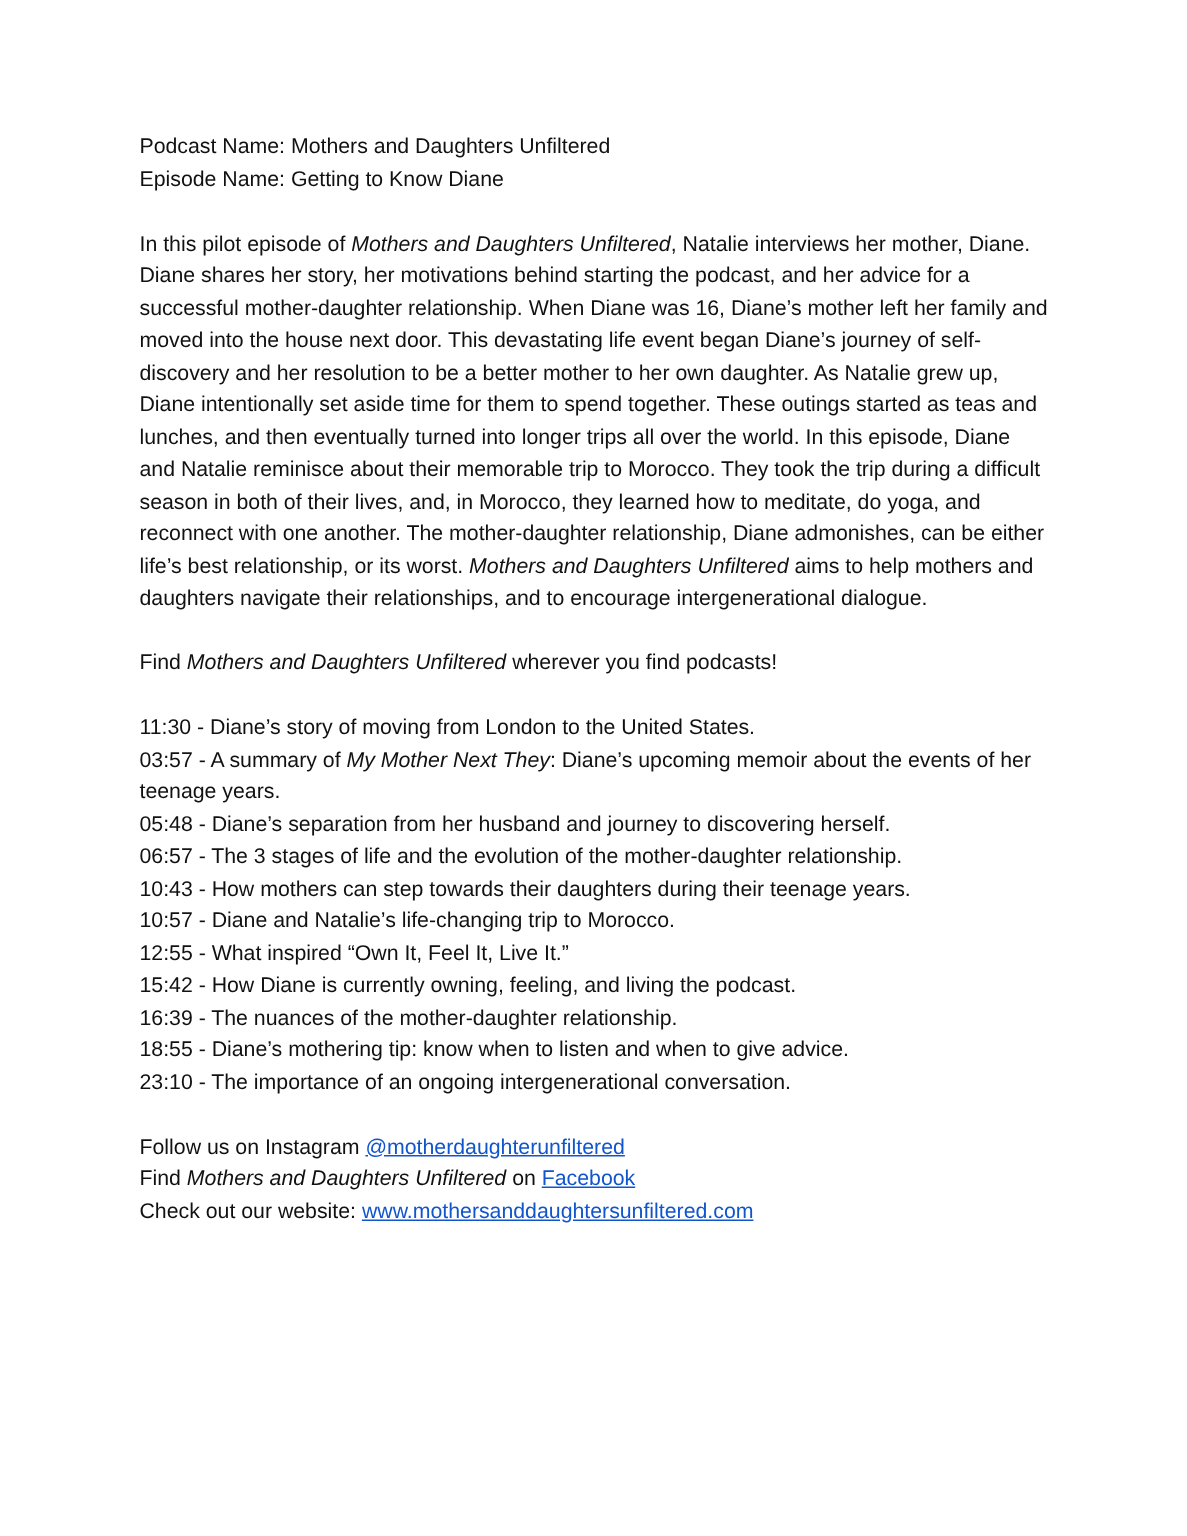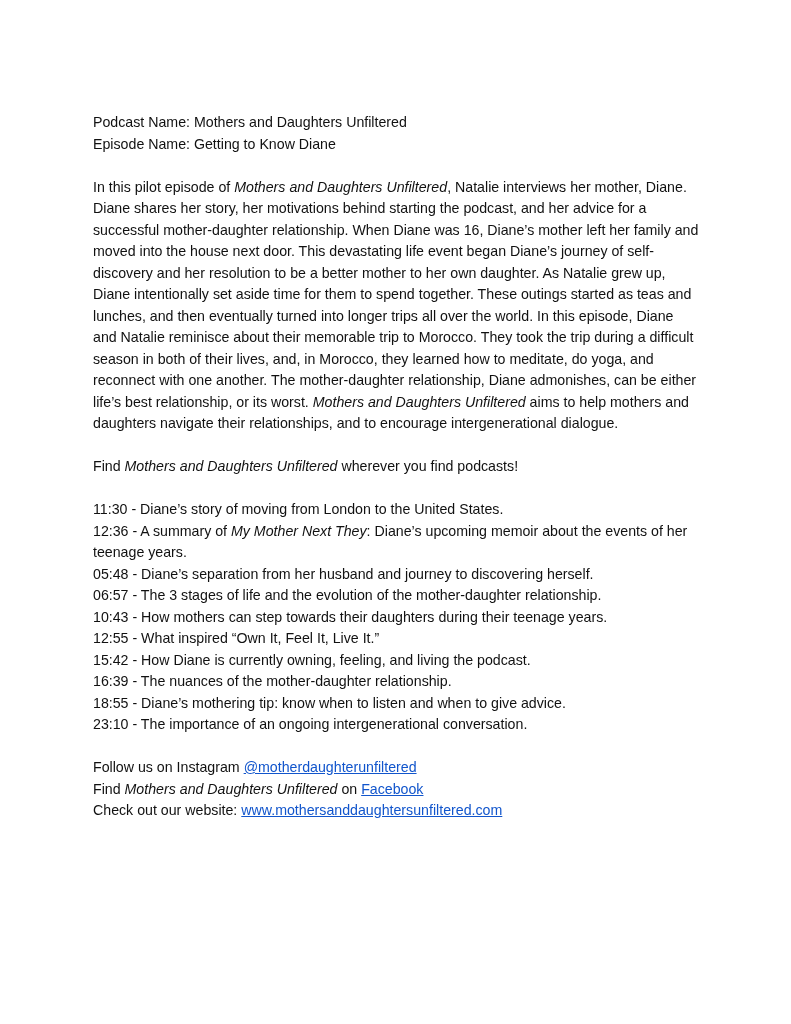--- a/index.html
+++ b/index.html
@@ -6,21 +6,21 @@
     margin: 0;
     padding: 0;
     background: #ffffff;
   }
   .page {
     position: relative;
     width: 791px;
     height: 1024px;
     box-sizing: border-box;
     background: var(--page-bg, #ffffff);
-    padding: 112px 92px 0 93px;
+    padding: 88px 92px 0 93px;
     font-family: "Liberation Sans", sans-serif;
     font-size: 14.2px;
     line-height: 21.5px;
     color: var(--text-color, #111111);
     overflow: hidden;
   }
   .line {
     margin: 0;
     width: 606px;
     white-space: normal;
@@ -44,24 +44,25 @@
 
   <p class="line"><span>Podcast Name: Mothers and Daughters Unfiltered</span></p>
   <p class="line"><span>Episode Name: Getting to Know Diane</span></p>
 
   <p class="line gap"><span>In this pilot episode of </span><span class="italic">Mothers and Daughters Unfiltered</span><span>, Natalie interviews her mother, Diane. Diane shares her story, her motivations behind starting the podcast, and her advice for a successful mother-daughter relationship. When Diane was 16, Diane’s mother left her family and moved into the house next door. This devastating life event began Diane’s journey of self-discovery and her resolution to be a better mother to her own daughter. As Natalie grew up, Diane intentionally set aside time for them to spend together. These outings started as teas and lunches, and then eventually turned into longer trips all over the world. In this episode, Diane and Natalie reminisce about their memorable trip to Morocco. They took the trip during a difficult season in both of their lives, and, in Morocco, they learned how to meditate, do yoga, and reconnect with one another. The mother-daughter relationship, Diane admonishes, can be either life’s best relationship, or its worst. </span><span class="italic">Mothers and Daughters Unfiltered</span><span> aims to help mothers and daughters navigate their relationships, and to encourage intergenerational dialogue.</span></p>
 
   <p class="line gap"><span>Find </span><span class="italic">Mothers and Daughters Unfiltered</span><span> wherever you find podcasts!</span></p>
 
   <div class="gap">
     <p class="line"><span>11:30 - Diane’s story of moving from London to the United States.</span></p>
-    <p class="line"><span>12:36 - A summary of </span><span class="italic">My Mother Next They</span><span>: Diane’s upcoming memoir about the events of her teenage years.</span></p>
+    <p class="line"><span>03:57 - A summary of </span><span class="italic">My Mother Next They</span><span>: Diane’s upcoming memoir about the events of her teenage years.</span></p>
     <p class="line"><span>05:48 - Diane’s separation from her husband and journey to discovering herself.</span></p>
     <p class="line"><span>06:57 - The 3 stages of life and the evolution of the mother-daughter relationship.</span></p>
     <p class="line"><span>10:43 - How mothers can step towards their daughters during their teenage years.</span></p>
+    <p class="line"><span>10:57 - Diane and Natalie’s life-changing trip to Morocco.</span></p>
     <p class="line"><span>12:55 - What inspired “Own It, Feel It, Live It.”</span></p>
     <p class="line"><span>15:42 - How Diane is currently owning, feeling, and living the podcast.</span></p>
     <p class="line"><span>16:39 - The nuances of the mother-daughter relationship.</span></p>
     <p class="line"><span>18:55 - Diane’s mothering tip: know when to listen and when to give advice.</span></p>
     <p class="line"><span>23:10 - The importance of an ongoing intergenerational conversation.</span></p>
   </div>
 
 
   <div class="gap">
     <p class="line"><span>Follow us on Instagram </span><a href="#" class="doc-link">@motherdaughterunfiltered</a></p>

